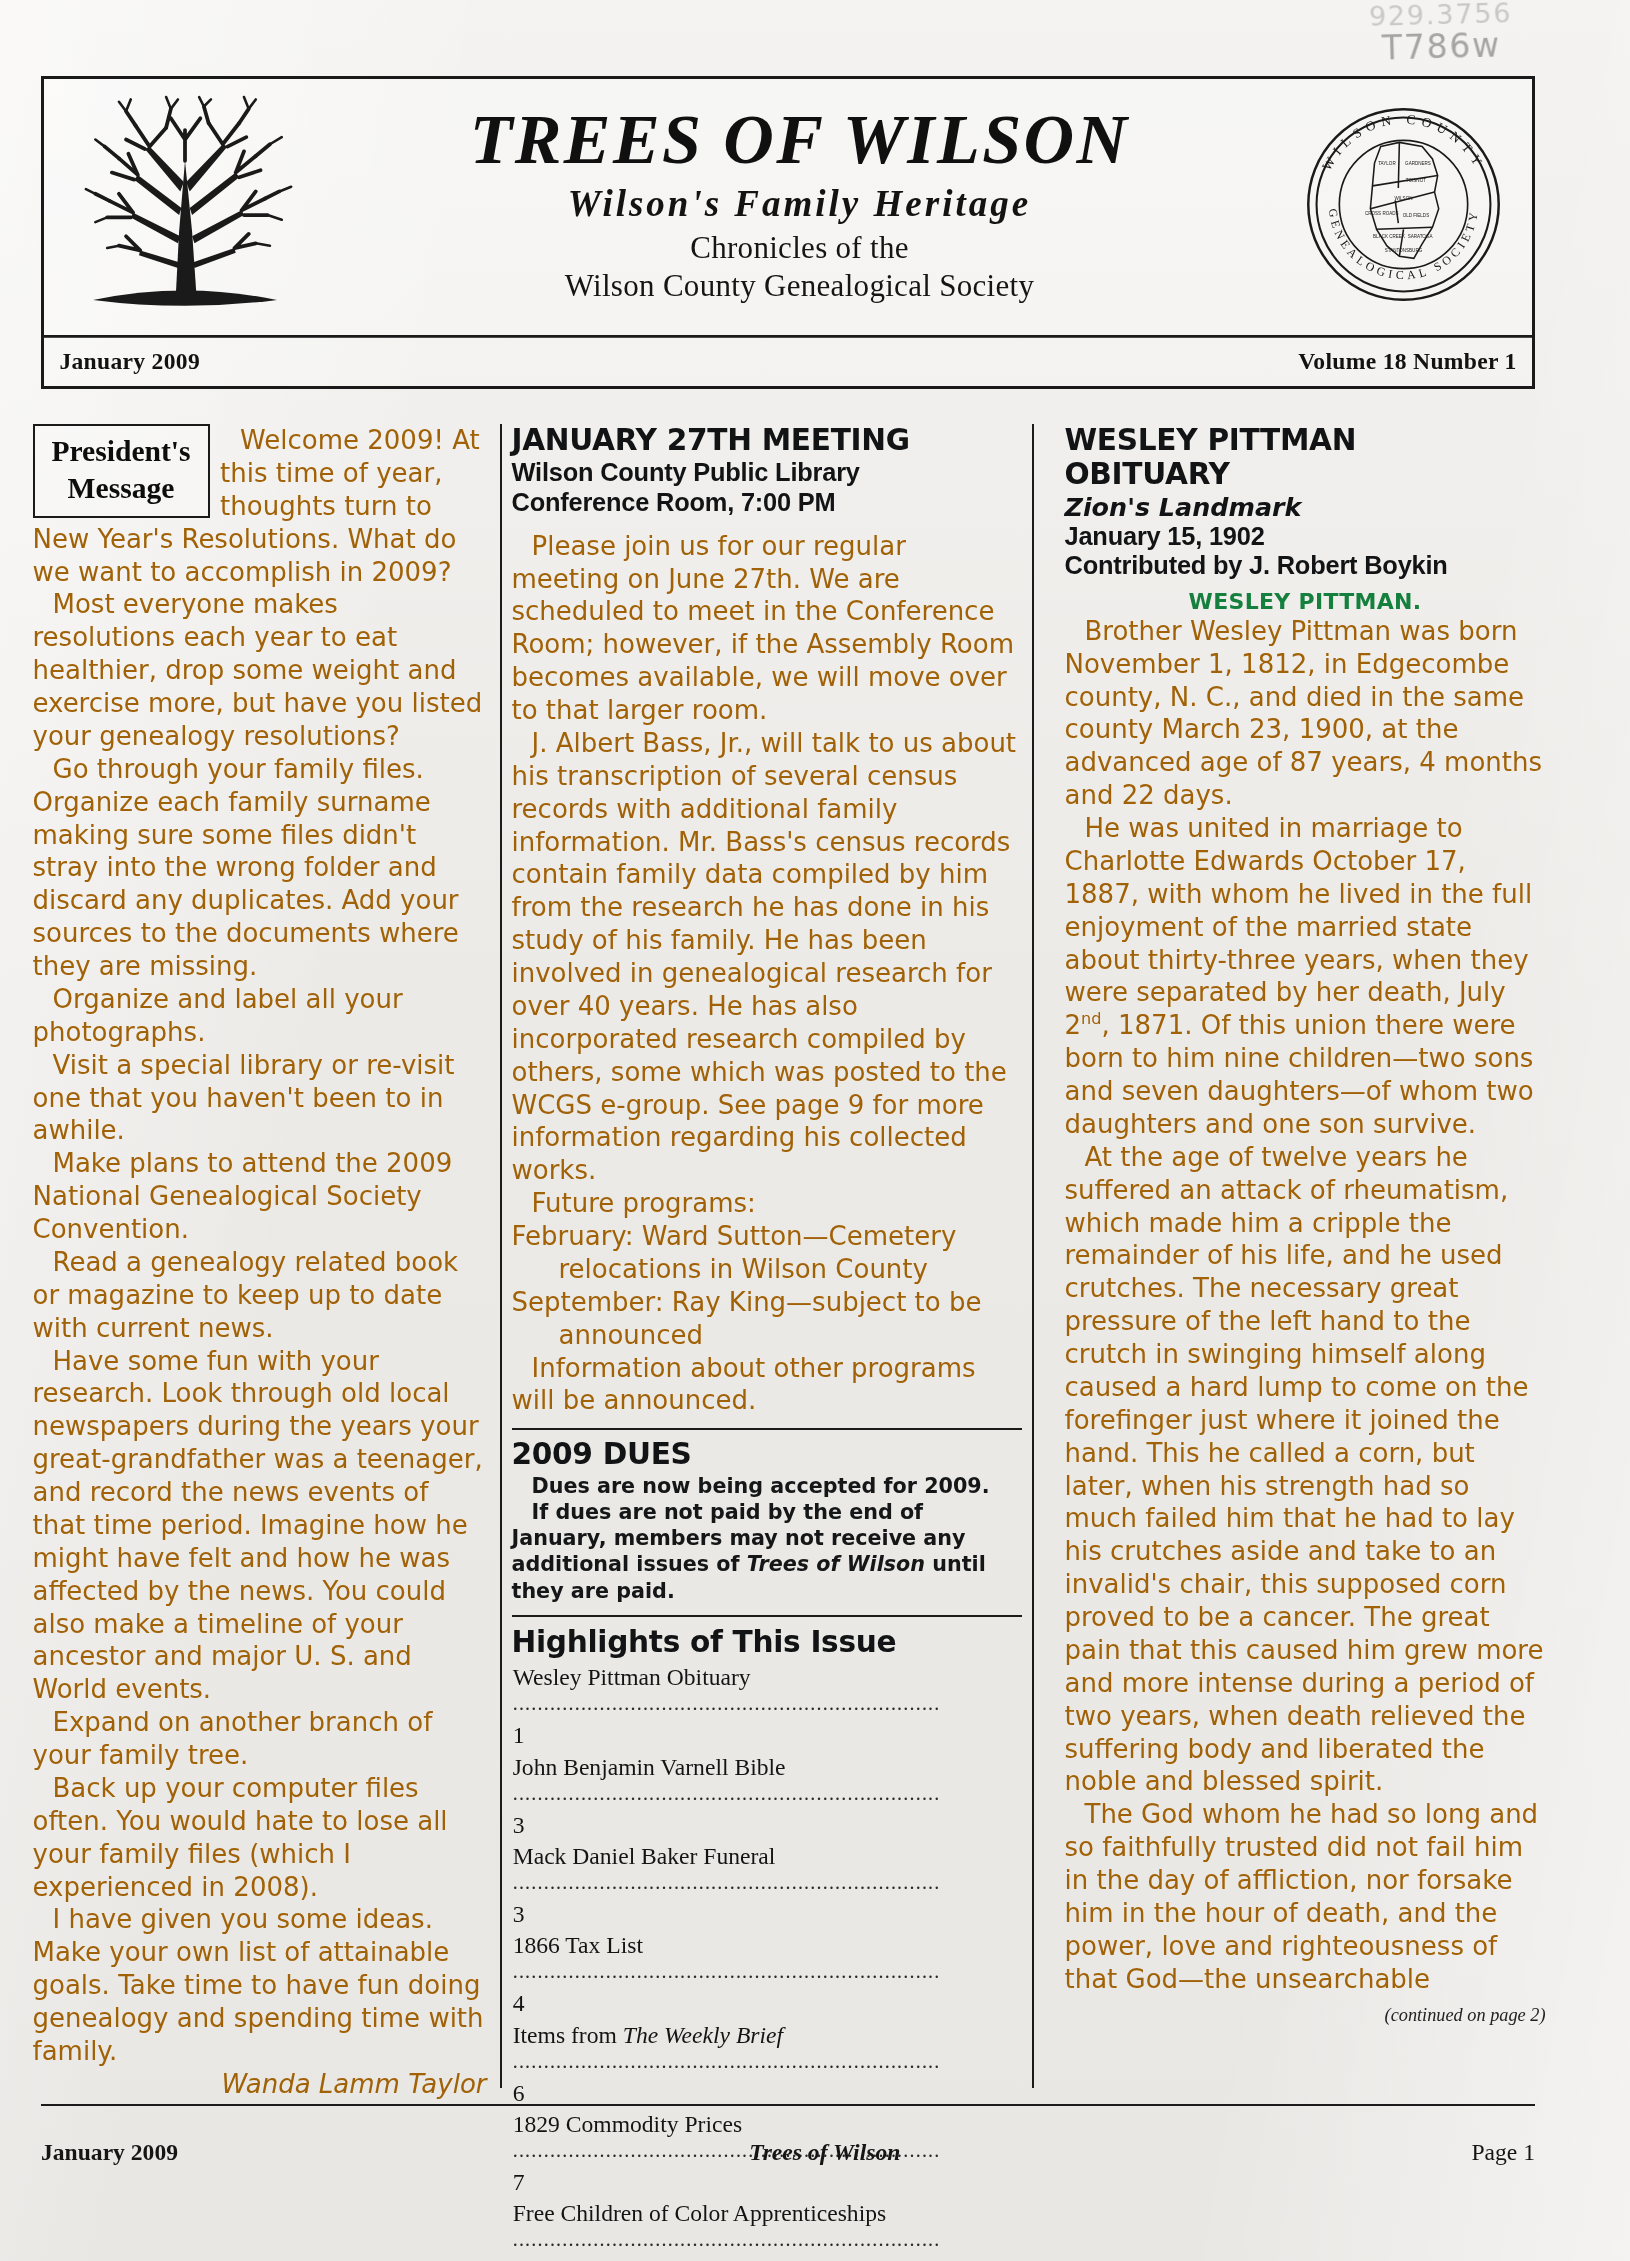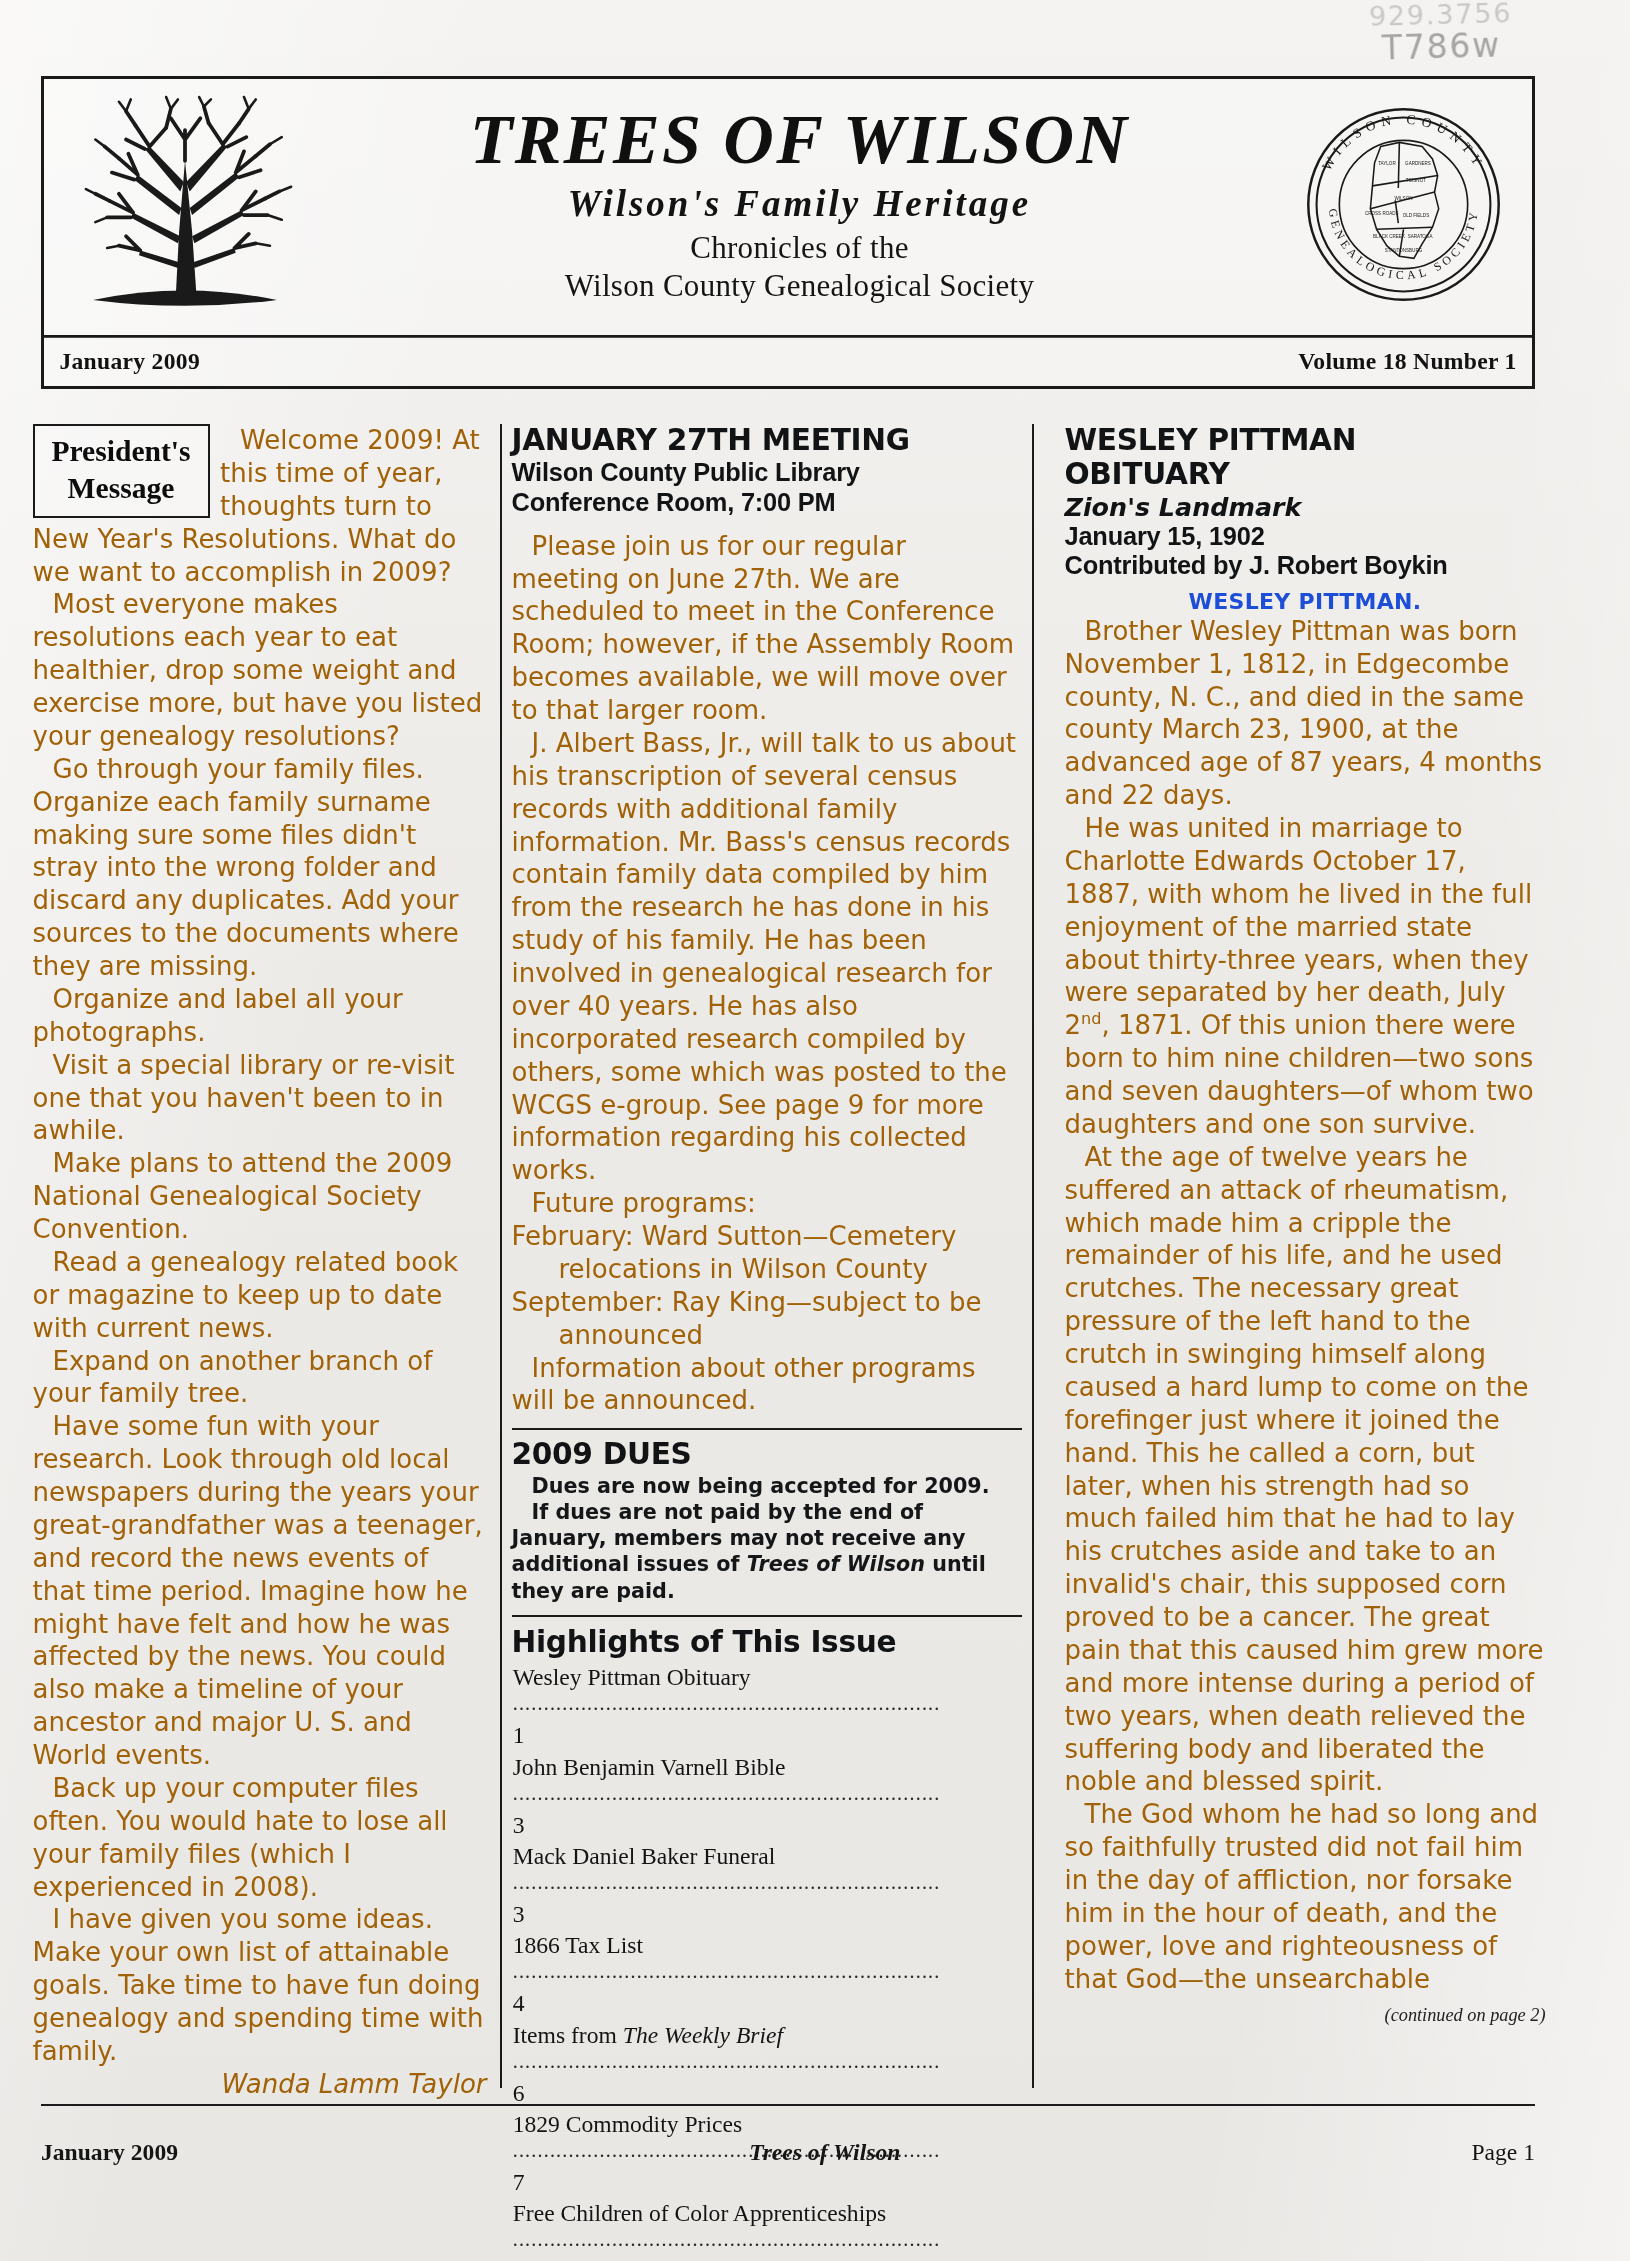--- a/index.html
+++ b/index.html
@@ -233,21 +233,21 @@
     line-height: 1.15;
     color: #111315;
     margin: 0;
   }
   .head-center-bold {
     font-family: "DejaVu Sans", sans-serif;
     font-weight: bold;
     font-size: 22px;
     text-align: center;
     margin: 8.3px 0 1.2px 0;
-    color: #1d4ed8;
+    color: #15803d;
     letter-spacing: 0.3px;
   }
 
   .rule-h {
     border: 0;
     border-top: 2.4px solid #1b1b1b;
     margin: 10.6px 0 8.3px 0;
   }
 
   .spacer-sm { height: 13px; }
@@ -455,22 +455,22 @@
         <span>Message</span>
       </div>
       <div class="body-text">
         <p>Welcome 2009! At this time of year, thoughts turn to New Year's Resolutions. What do we want to accomplish in 2009?</p>
         <p>Most everyone makes resolutions each year to eat healthier, drop some weight and exercise more, but have you listed your genealogy resolutions?</p>
         <p>Go through your family files. Organize each family surname making sure some files didn't stray into the wrong folder and discard any duplicates.  Add your sources to the documents where they are missing.</p>
         <p>Organize and label all your photographs.</p>
         <p>Visit a special library or re-visit one that you haven't been to in awhile.</p>
         <p>Make plans to attend the 2009 National Genealogical Society Convention.</p>
         <p>Read a genealogy related book or magazine to keep up to date with current news.</p>
+        <p>Have some fun with your research. Look through old local newspapers during the years your great-grandfather was a teenager, and record the news events of that time period. Imagine how he might  have felt and how he was affected by the news. You could also make a timeline of your ancestor and major U. S. and World events.</p>
         <p>Expand on another branch of your family tree.</p>
-        <p>Have some fun with your research. Look through old local newspapers during the years your great-grandfather was a teenager, and record the news events of that time period. Imagine how he might  have felt and how he was affected by the news. You could also make a timeline of your ancestor and major U. S. and World events.</p>
         <p>Back up your computer files often. You would hate to lose all your family files (which I experienced in 2008).</p>
         <p>I have given you some ideas. Make your own list of attainable goals. Take time to have fun doing genealogy and spending time with family.</p>
         <p class="sig">Wanda Lamm Taylor</p>
       </div>
     </div>
 
     <div class="col col-mid">
 
       <div>
         <div class="head-lg">JANUARY 27TH MEETING</div>

